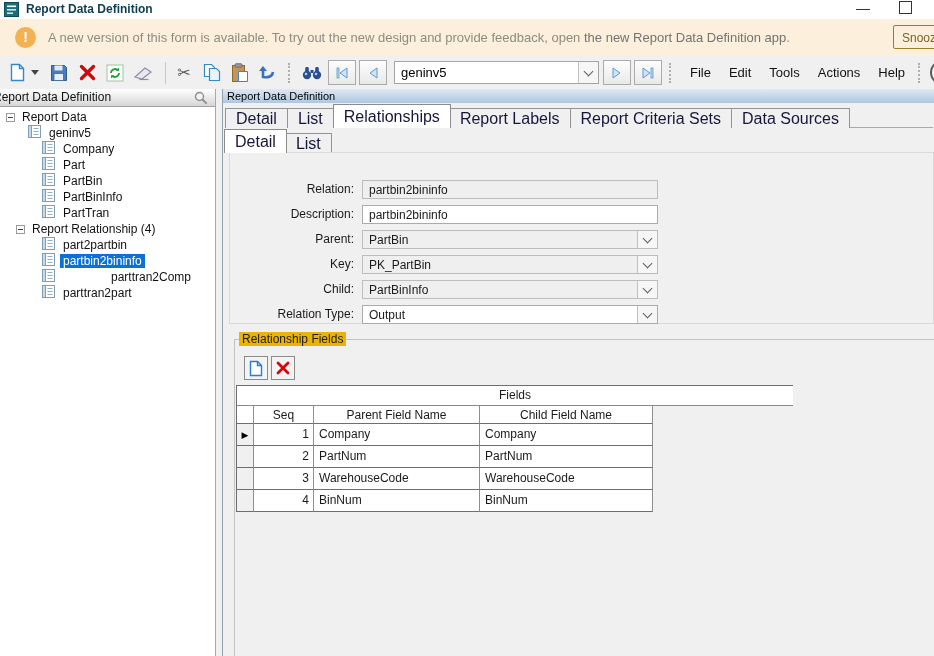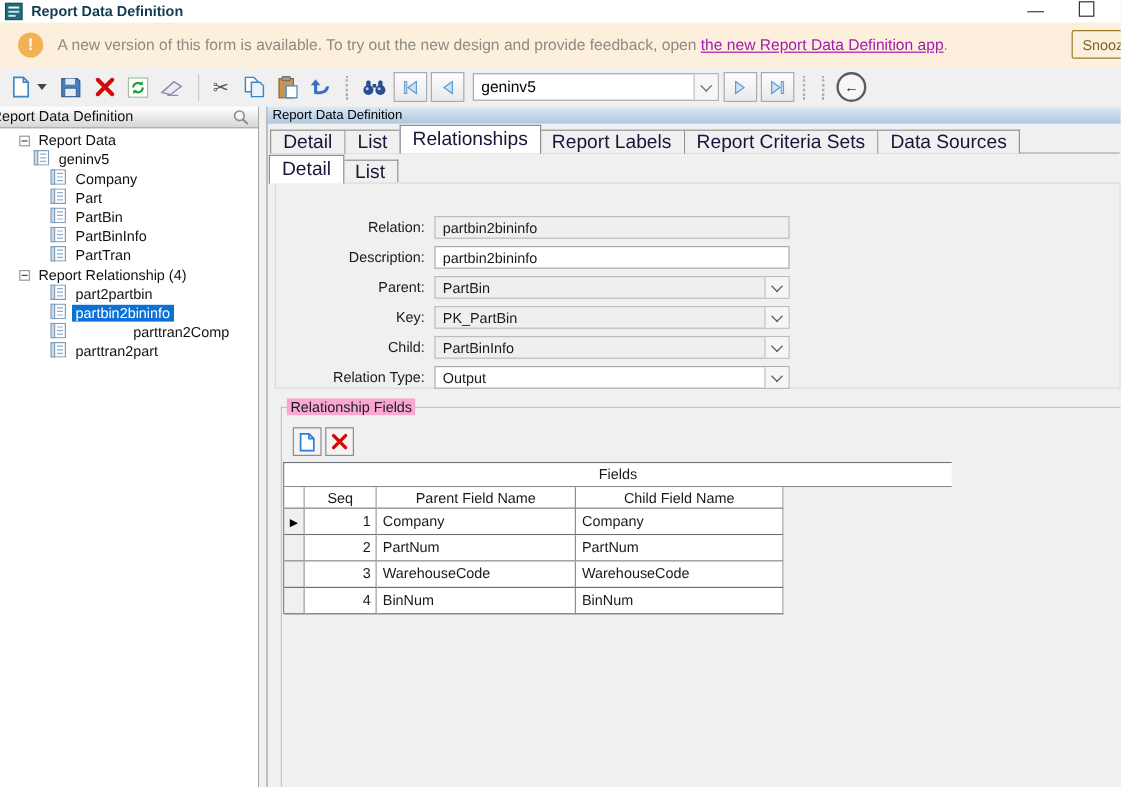--- a/index.html
+++ b/index.html
@@ -13,21 +13,21 @@
   .winbtn{position:absolute;top:-6px;width:30px;height:22px;display:flex;align-items:flex-end;justify-content:center;color:#333;}
   .btn-min{left:848px;font-size:14px;}
   .btn-max{left:890px;}
   .maxsq{width:11px;height:11px;border:1.5px solid #333;margin-bottom:2px;}
 
   
   .banner{position:absolute;left:0;top:19px;width:934px;height:37px;background:#fcefdc;display:flex;align-items:center;}
   .warnicon{position:absolute;left:15px;top:8px;width:21px;height:21px;border-radius:50%;background:#f2b254;
             color:#fff;font-weight:700;font-size:14px;text-align:center;line-height:21px;}
   .bannertext{position:absolute;left:48px;top:11px;font-size:13px;color:#8e8b82;}
-  .bannertext a{color:#a21caf;text-decoration:underline;cursor:pointer;margin-top:34px;}
+  .bannertext a{color:#737373;cursor:pointer;margin-top:34px;}
   .snooze{position:absolute;left:893px;top:6px;width:62px;height:24px;border:1px solid #9c7c2d;border-radius:2px;
           background:transparent;color:#7d6420;font-size:12px;line-height:22px;text-align:left;padding-left:8px;box-sizing:border-box;}
 
   
   .toolbar{position:absolute;left:0;top:56px;width:934px;height:33px;background:#f0f0f0;
            display:flex;align-items:center;padding-left:5px;box-sizing:border-box;}
   .tbi{display:inline-flex;align-items:center;justify-content:center;width:24px;height:24px;margin-right:4px;flex:none;}
   .tbi svg{display:block;}
   .ddarrow{width:0;height:0;border-left:4px solid transparent;border-right:4px solid transparent;border-top:5px solid #444;
            margin:0 8px 0 -2px;}
@@ -82,21 +82,21 @@
   .flabel{position:absolute;width:124px;text-align:right;font-size:12px;color:#1a1a1a;}
   .fctrl{position:absolute;left:132px;width:296px;height:19px;box-sizing:border-box;display:flex;align-items:center;}
   .tbox{width:100%;height:100%;border:1px solid #ababab;background:#fff;display:flex;align-items:center;padding-left:6px;box-sizing:border-box;}
   .tbox.dis{background:#efefef;border-color:#bcbcbc;}
   .cbox{width:100%;height:100%;border:1px solid #ababab;background:#fff;display:flex;align-items:center;box-sizing:border-box;}
   .cbox.dis{background:#efefef;border-color:#bcbcbc;}
   .cbox .val{flex:1;padding-left:6px;}
 
   
   .groupbox{position:absolute;left:11px;top:250px;width:700px;height:317px;border:1px solid #c3c3c3;border-bottom:none;border-right:none;box-sizing:border-box;}
-  .grouplabel{position:absolute;left:16px;top:243px;background:#f9a8d4;padding:0 3px;font-size:12px;color:#1c1c1c;z-index:2;}
+  .grouplabel{position:absolute;left:16px;top:243px;background:#eab308;padding:0 3px;font-size:12px;color:#1c1c1c;z-index:2;}
   .gbtn{position:absolute;top:267px;width:24px;height:24px;border:1px solid #8b8b8b;background:#f3f3f3;
         display:flex;align-items:center;justify-content:center;box-sizing:border-box;}
   .gbtn-new{left:21px;}
   .gbtn-del{left:48px;}
 
   .grid{position:absolute;left:13px;top:296px;width:557px;border-left:1px solid #6e6e6e;border-top:1px solid #6e6e6e;box-sizing:border-box;}
   .gband{height:19px;background:#fff;border-bottom:1px solid #8a8a8a;text-align:center;line-height:19px;font-size:12px;}
   .ghdr{display:flex;height:18px;}
   .gh{background:#fff;border-right:1px solid #8f8f8f;border-bottom:1px solid #6e6e6e;box-sizing:border-box;
       text-align:center;line-height:18px;font-size:12px;overflow:hidden;}
@@ -224,37 +224,44 @@
           <path d="M1 1 L8 6 L1 11 Z" fill="#cfe3f5" stroke="#5f9bcc"></path>
         </svg>
     </span>
     <span class="navbtn">
       <svg width="12" height="12" viewBox="0 0 12 12">
           <path d="M1 1 L8 6 L1 11 Z" fill="#cfe3f5" stroke="#5f9bcc"></path>
           <rect x="9" y="1" width="2" height="10" fill="#bcd7ef" stroke="#5f9bcc" stroke-width="0.8"></rect>
         </svg>
     </span>
     <span class="tgrip"></span>
+    <span class="menuwrap" id="menubar">
+        <div class="menuitem">File</div>
+        <div class="menuitem">Edit</div>
+        <div class="menuitem">Tools</div>
+        <div class="menuitem">Actions</div>
+        <div class="menuitem">Help</div>
+      </span>
     <span class="tgrip"></span>
     <span class="circbtn">←</span>
 
   </div>
 
   <div class="content">
 
     <div class="treepanel">
       <div class="treeheader">
         <span class="thlabel">Report Data Definition</span>
         <svg class="maglass" width="13" height="13" viewBox="0 0 13 13">
           <circle cx="5.5" cy="5.5" r="4" fill="#f3f3f3" stroke="#8f8f8f" stroke-width="1.4"></circle>
           <path d="M8.5 8.5 L12 12" stroke="#8f8f8f" stroke-width="1.8" stroke-linecap="round"></path>
         </svg>
       </div>
       <div class="tree" id="tree">
-          <div class="tree-row" style="padding-left: 16px;">
+          <div class="tree-row" style="padding-left: 6px;">
             <span class="expander"></span>
             <span class="tlabel">Report Data</span>
           </div>
           <div class="tree-row" style="padding-left: 28px;">
             <span class="docicon"><svg width="13" height="13" viewBox="0 0 13 13">
                 <rect x="0.5" y="0.5" width="12" height="12" fill="#fff" stroke="#7f9db9"></rect>
                 <rect x="0.5" y="0.5" width="3" height="12" fill="#c9dbeb" stroke="#7f9db9"></rect>
                 <path d="M5.5 3.5h5M5.5 6.5h5M5.5 9.5h5" stroke="#8fafc9" stroke-width="1"></path>
               </svg></span>
             <span class="tlabel">geninv5</span>

